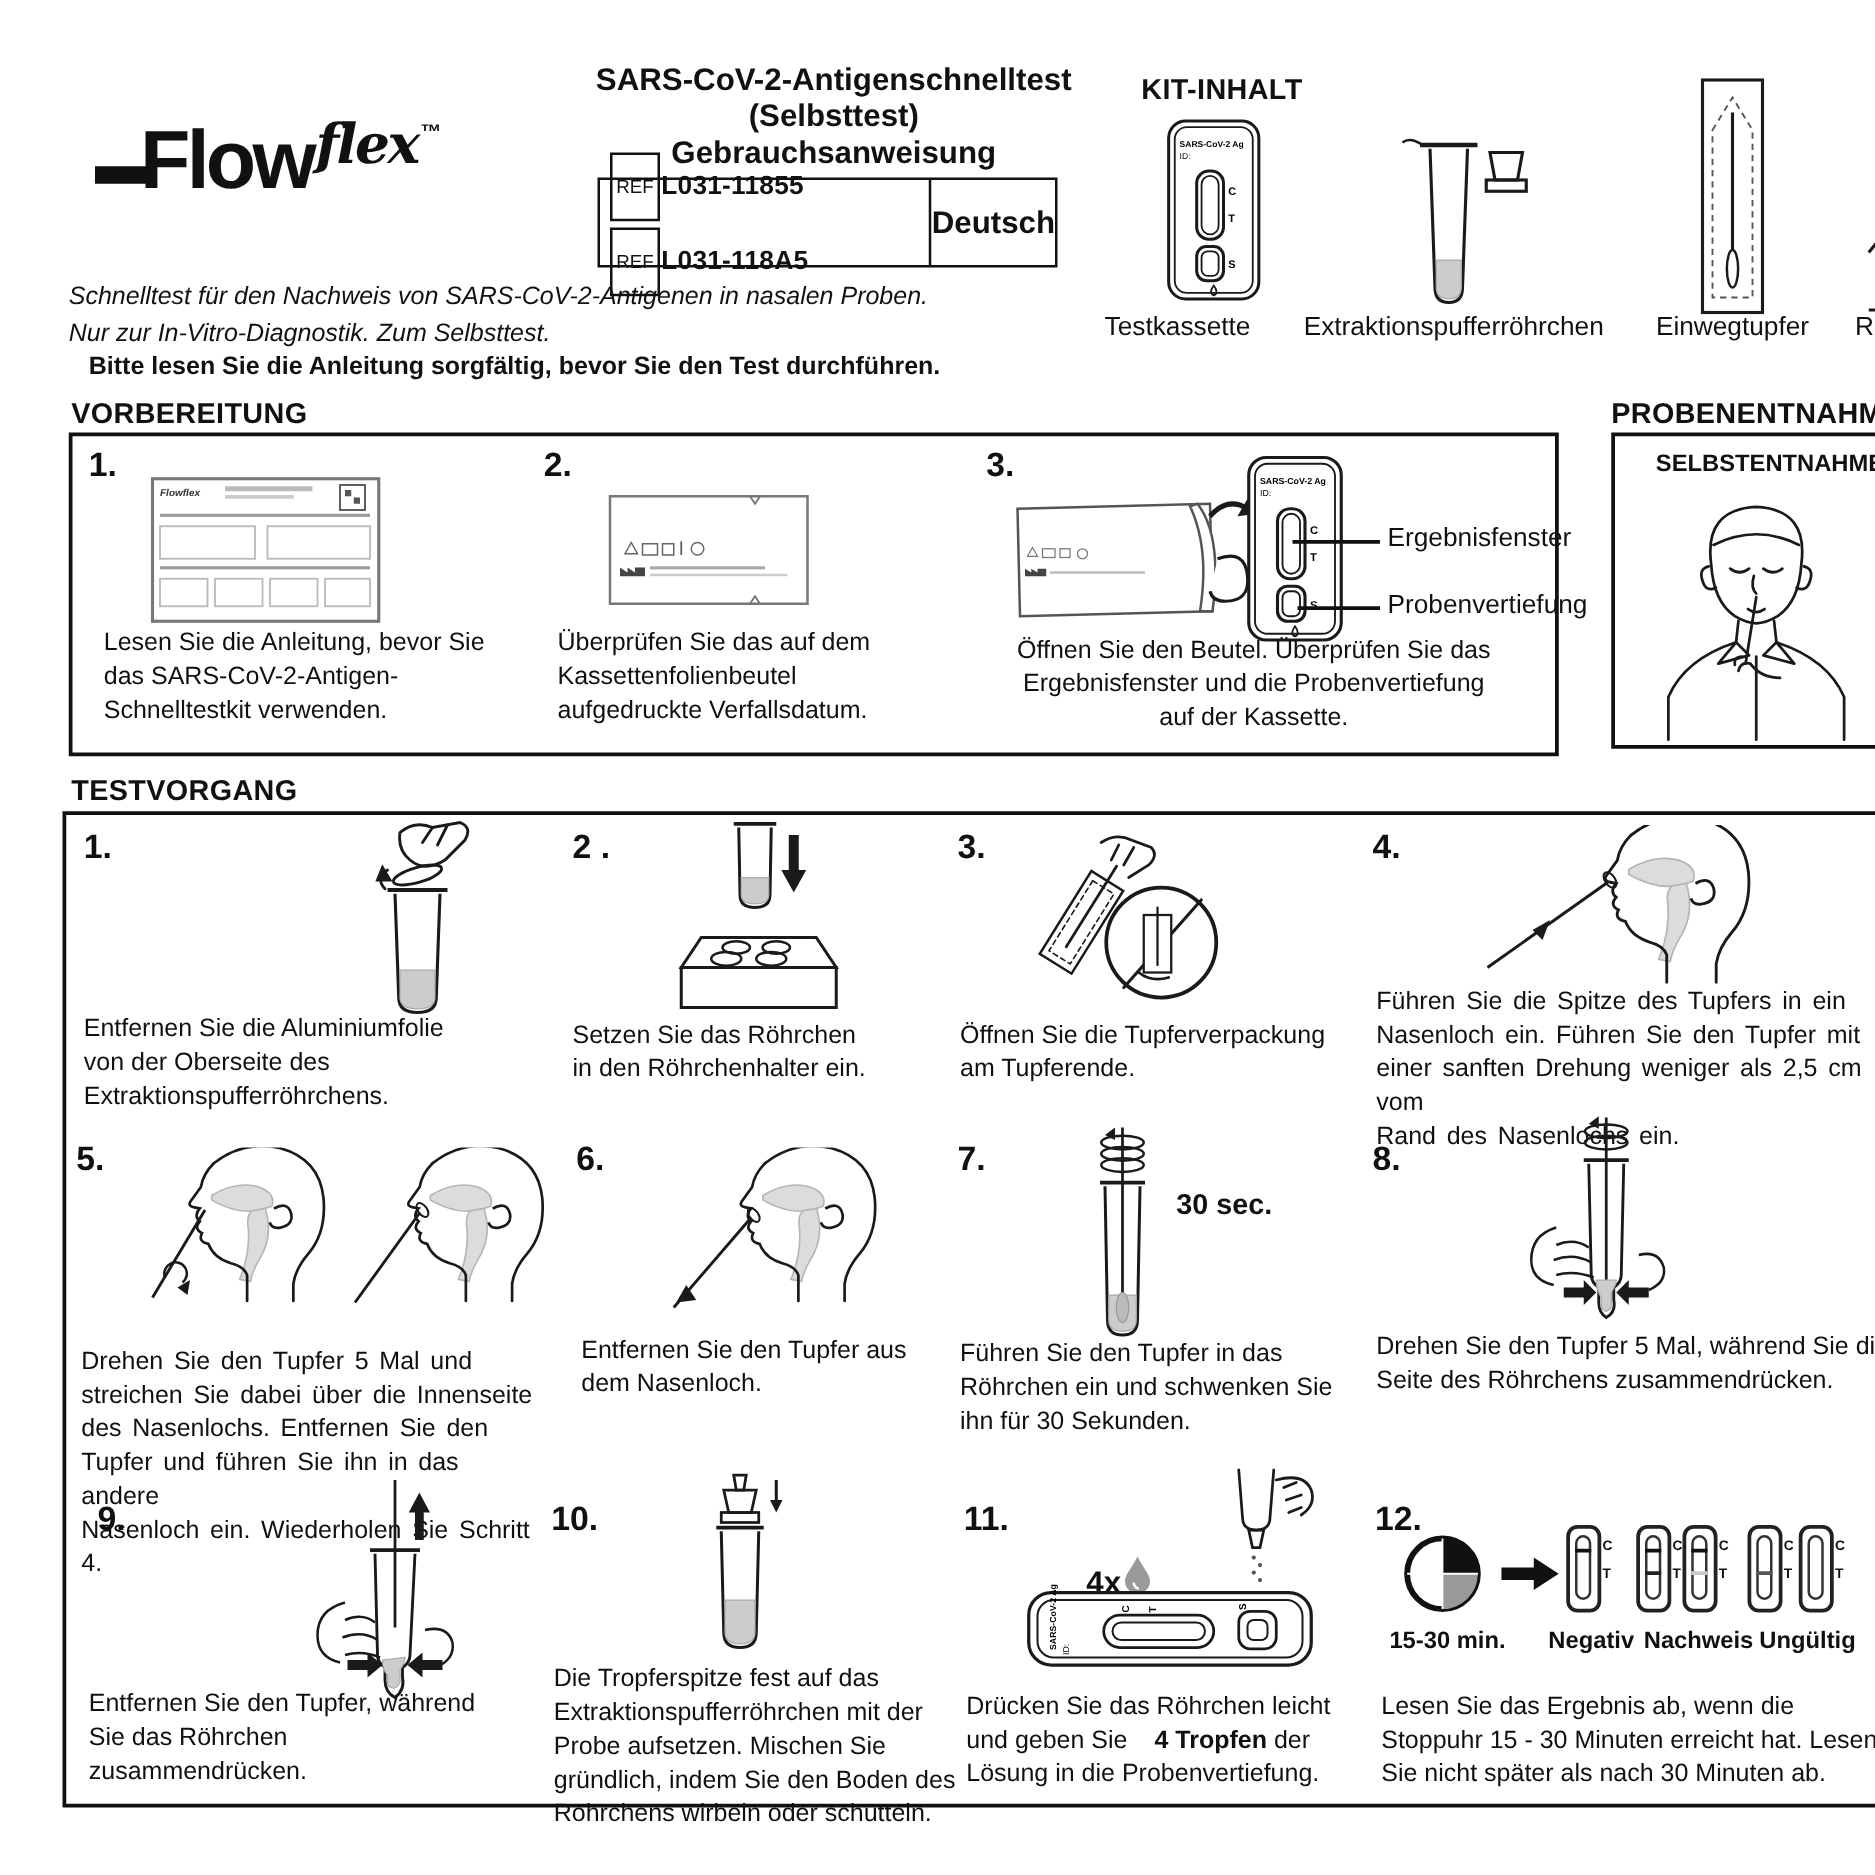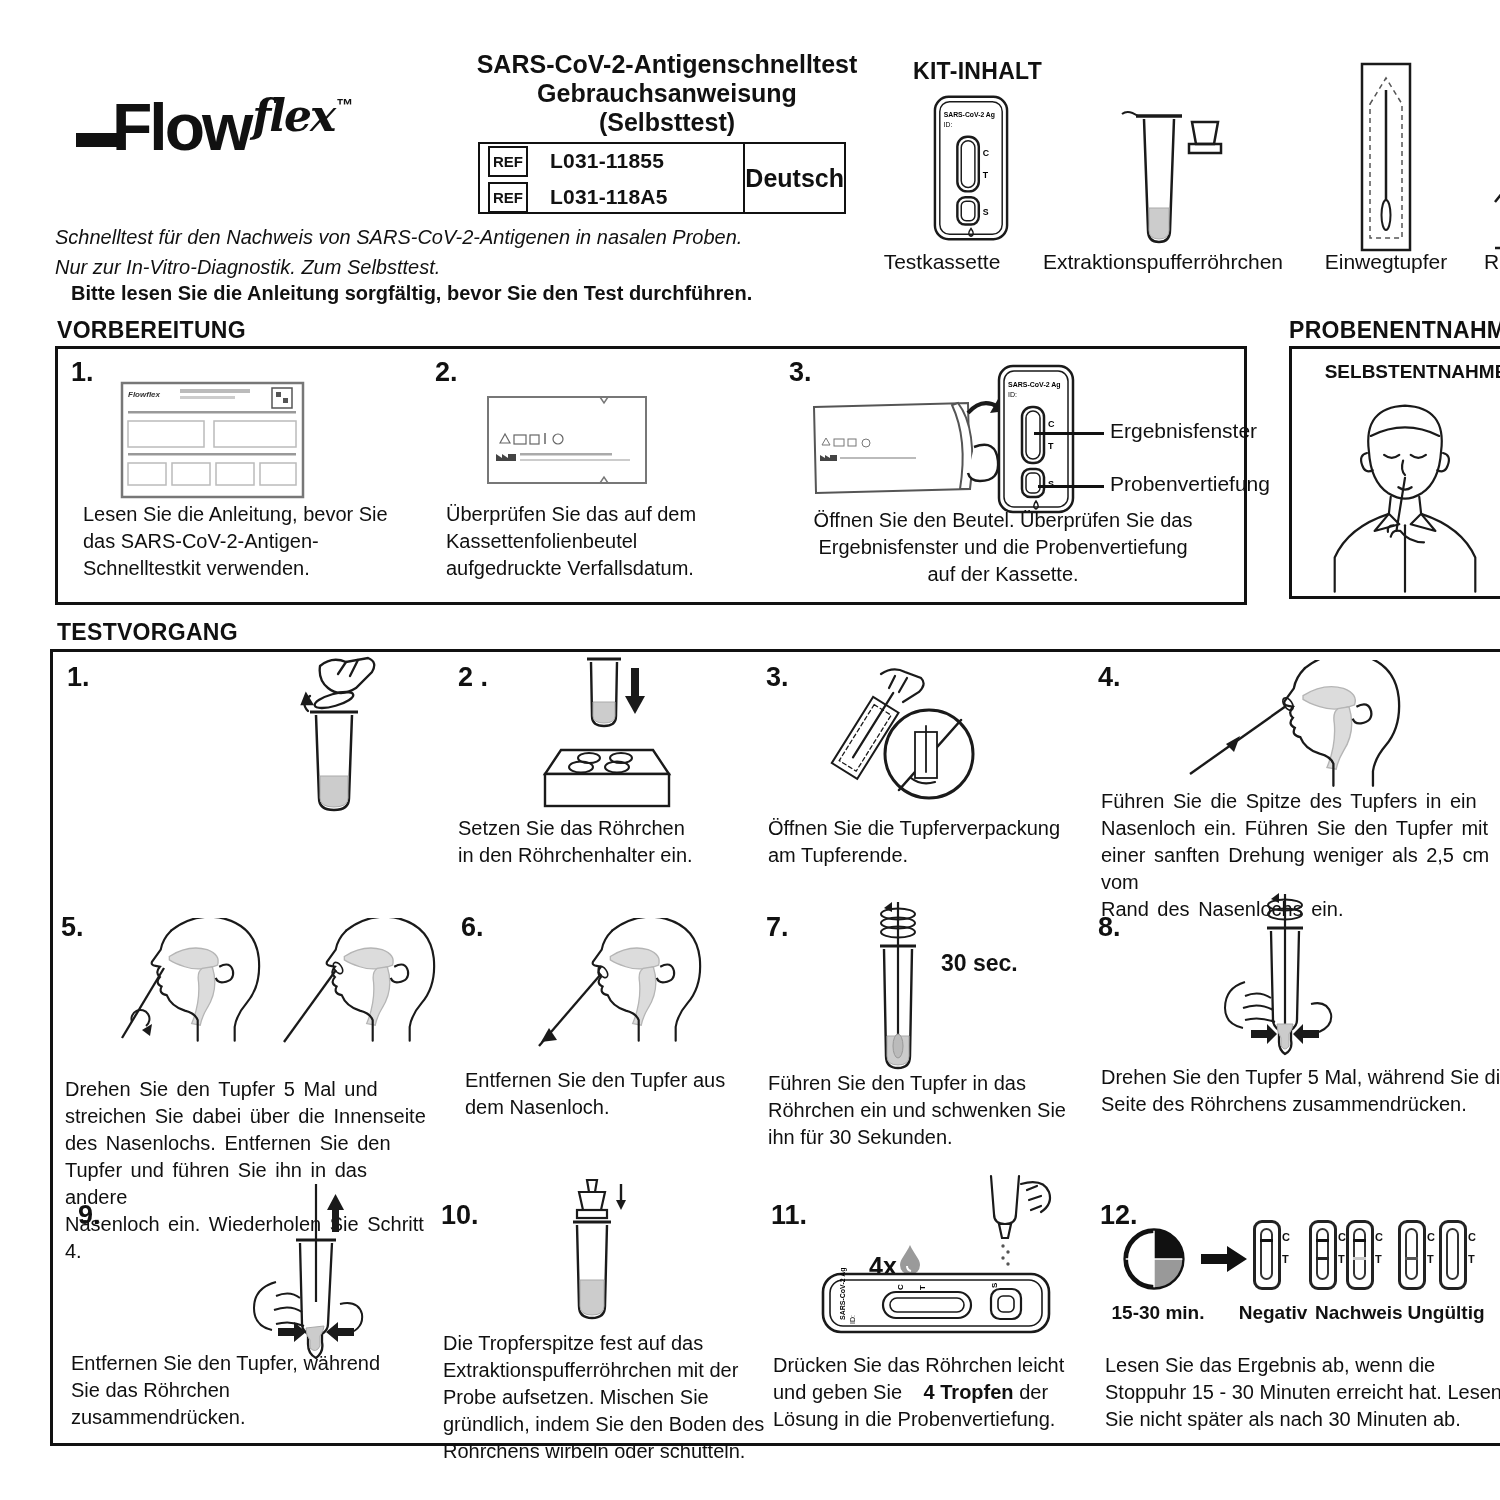--- a/index.html
+++ b/index.html
@@ -25,21 +25,21 @@
   .logo-wrap{display:flex;align-items:flex-start;}
   .logo-bar{width:44px;height:14px;background:#111;margin-top:39px;margin-right:-8px;}
   .logo-flow{font-weight:900;font-size:66px;letter-spacing:-3px;line-height:1;}
   .logo-flex{font-family:"DejaVu Serif",serif;font-style:italic;font-weight:bold;font-size:44px;line-height:1;margin-left:2px;letter-spacing:-2px;}
   .logo-tm{font-size:17px;font-weight:bold;margin-left:2px;margin-top:2px;}
   
   .title{font-weight:bold;font-size:25px;line-height:29px;text-align:center;}
   .ref-table{position:absolute;display:flex;border:2px solid #111;box-sizing:border-box;}
   .ref-cell{padding:6px 8px 4px 8px;display:flex;flex-direction:column;justify-content:center;gap:5px;}
   .ref-row{display:flex;align-items:center;}
-  .ref-tag{display:inline-block;border:2px solid #111;font-weight:bold;font-size:15px;padding:4px 3px;margin-right:22px;line-height:19px;}
+  .ref-tag{display:inline-block;border:2px solid #111;font-weight:normal;font-size:15px;padding:16px 3px;margin-right:1px;line-height:19px;}
   .ref-num{font-weight:bold;font-size:21px;letter-spacing:.2px;}
   .lang-cell{border-left:2px solid #111;display:flex;align-items:center;justify-content:center;font-weight:bold;font-size:25px;flex:1;}
   
   .strip{position:absolute;width:28px;height:70px;border:3px solid #222;border-radius:9px;box-sizing:border-box;background:#fff;}
   .strip .win{position:absolute;left:4px;top:5px;width:13px;height:52px;border:2px solid #333;border-radius:7px;box-sizing:border-box;}
   .strip .line{position:absolute;left:4px;width:13px;height:3px;}
   .strip .lc{top:16px;}
   .strip .lt{top:34px;}
   .strip .lab{position:absolute;left:26px;font-size:11px;font-weight:bold;}
   .strip .labc{top:8px;}
@@ -69,22 +69,22 @@
 
 <div class="abs logo-wrap" style="left:76px;top:94px;">
   <span class="logo-bar"></span>
   <span class="logo-flow">Flow</span>
   <span class="logo-flex">flex</span>
   <span class="logo-tm">™</span>
 </div>
 
 <div class="abs title" style="left:462px;top:50px;width:410px;">
   <div>SARS-CoV-2-Antigenschnelltest</div>
+  <div>(Selbsttest)</div>
   <div>Gebrauchsanweisung</div>
-  <div>(Selbsttest)</div>
 </div>
 
 <div class="ref-table" style="left:478px;top:142px;width:368px;height:72px;">
   <div class="ref-cell" style="width:248px;">
     <div class="ref-row">
       <span class="ref-tag">REF</span>
       <span class="ref-num">L031-11855</span>
     </div>
     <div class="ref-row">
       <span class="ref-tag">REF</span>
@@ -253,20 +253,23 @@
       <path d="M52,10 Q64,0 78,6 L100,2 Q110,6 104,16 L88,32 Q72,42 60,32 Q50,24 52,10 Z"></path>
       <path d="M78,6 L70,18 M90,4 L82,20"></path>
       <ellipse cx="66" cy="44" rx="20" ry="6" transform="rotate(-16 66 44)"></ellipse>
       <path d="M42,40 q-10,7 -2,15"></path>
       <path d="M38,38 L34,48 L44,48 Z" fill="#1a1a1a"></path>
     </g>
     <line x1="42" y1="56" x2="90" y2="56" stroke="#1a1a1a" stroke-width="3.2"></line>
     <path d="M48,59 L51,142 Q51,154 66,154 Q81,154 81,142 L84,59" fill="none" stroke="#1a1a1a" stroke-width="2.5"></path>
     <path d="M52,120 L52,142 Q52,151 66,151 Q80,151 80,142 L80,120 Z" fill="#ccc" stroke="#aaa"></path>
   </svg>
+  <div class="abs step-text pre" style="left:14px;top:158px;width:330px;">Entfernen Sie die Aluminiumfolie
+von der Oberseite des
+Extraktionspufferröhrchens.</div>
 
   <div class="abs step-num" style="left:405px;top:10px;">2 .</div>
   <svg class="abs" style="left:478px;top:2px;" width="155" height="158" viewBox="0 0 155 158">
     <line x1="56" y1="5" x2="90" y2="5" stroke="#1a1a1a" stroke-width="3"></line>
     <path d="M60,8 L61,62 Q61,72 73,72 Q85,72 85,62 L86,8" fill="none" stroke="#1a1a1a" stroke-width="2.4"></path>
     <path d="M62,48 L62,62 Q62,69 73,69 Q84,69 84,62 L84,48 Z" fill="#ccc" stroke="#aaa"></path>
     <rect x="100" y="14" width="8" height="28" fill="#1a1a1a"></rect>
     <path d="M94,42 L114,42 L104,60 Z" fill="#1a1a1a"></path>
     <path d="M30,96 L122,96 L138,120 L14,120 Z" fill="#fff" stroke="#1a1a1a" stroke-width="2.4"></path>
     <ellipse cx="58" cy="104" rx="11" ry="5" fill="none" stroke="#1a1a1a" stroke-width="2"></ellipse>

